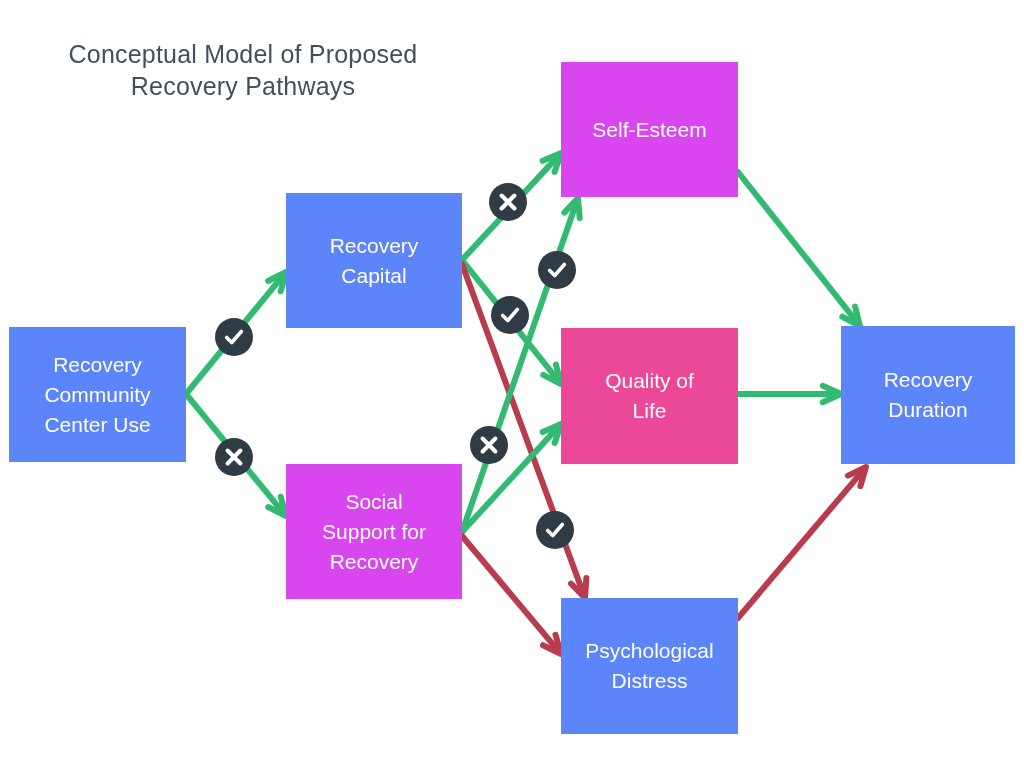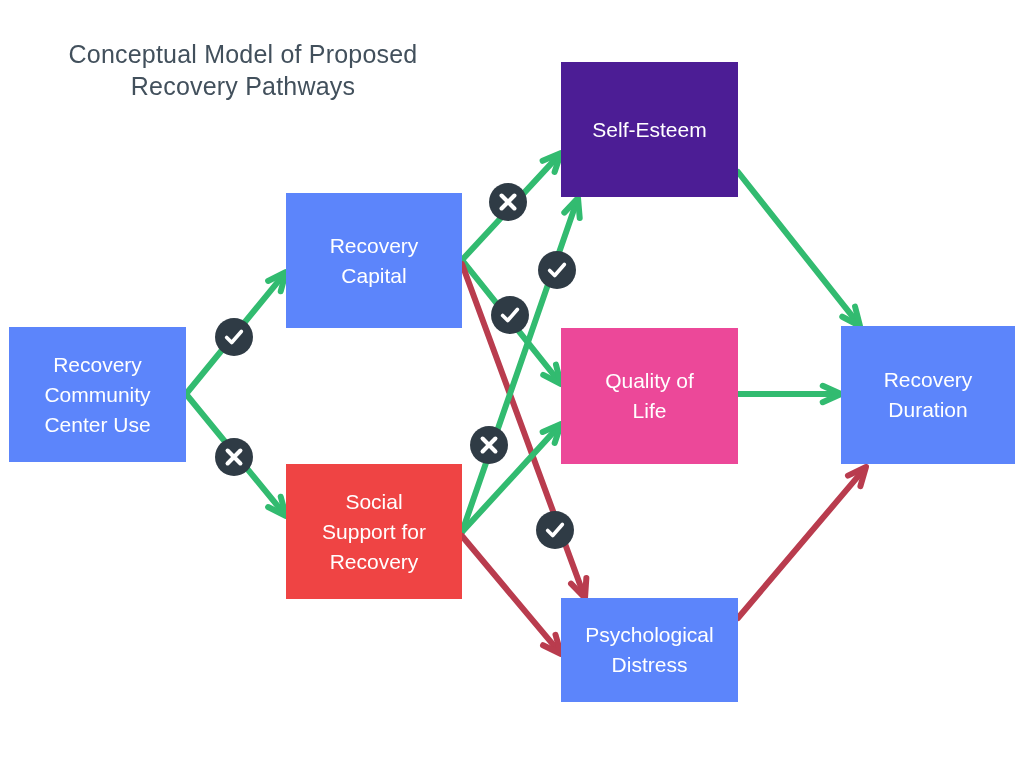--- a/index.html
+++ b/index.html
@@ -121,27 +121,27 @@
         <path d="M 860.412428070596 474.2036204902548 L 866 455 L 847.9706595738087 463.65695580423653" stroke="#b93c4e" stroke-width="6" fill="none" stroke-linecap="round" stroke-linejoin="round"></path>
       </g>
     </svg>
 
   <div id="node-layer">
       <div class="node" style="left: 9px; top: 315px; width: 177px; height: 135px; background: rgb(92, 133, 251); color: rgb(255, 255, 255);"><span>Recovery
 Community
 Center Use</span></div>
       <div class="node" style="left: 286px; top: 181px; width: 176px; height: 135px; background: rgb(92, 133, 251); color: rgb(255, 255, 255);"><span>Recovery
 Capital</span></div>
-      <div class="node" style="left: 286px; top: 452px; width: 176px; height: 135px; background: #ef4444; color: rgb(255, 255, 255);"><span>Social
+      <div class="node" style="left: 286px; top: 452px; width: 176px; height: 135px; background: #d946ef; color: rgb(255, 255, 255);"><span>Social
 Support for
 Recovery</span></div>
-      <div class="node" style="left: 561px; top: 50px; width: 177px; height: 135px; background: #4c1d95; color: rgb(255, 255, 255);"><span>Self-Esteem</span></div>
+      <div class="node" style="left: 561px; top: 50px; width: 177px; height: 135px; background: #d946ef; color: rgb(255, 255, 255);"><span>Self-Esteem</span></div>
       <div class="node" style="left: 561px; top: 316px; width: 177px; height: 136px; background: #ec4899; color: rgb(255, 255, 255);"><span>Quality of
 Life</span></div>
-      <div class="node" style="left: 561px; top: 586px; width: 177px; height: 104px; background: rgb(92, 133, 251); color: rgb(255, 255, 255);"><span>Psychological
+      <div class="node" style="left: 561px; top: 586px; width: 177px; height: 136px; background: rgb(92, 133, 251); color: rgb(255, 255, 255);"><span>Psychological
 Distress</span></div>
       <div class="node" style="left: 841px; top: 314px; width: 174px; height: 138px; background: rgb(92, 133, 251); color: rgb(255, 255, 255);"><span>Recovery
 Duration</span></div>
     </div>
   <div id="badge-layer">
       <div class="badge" style="left: 215px; top: 306px; background: rgb(47, 59, 69);">
         <svg width="22" height="22" viewBox="0 0 24 24">
           <path d="M4 12.5 L9.5 18 L20 6" stroke="#ffffff" stroke-width="4" fill="none" stroke-linecap="round" stroke-linejoin="round"></path>
         </svg>
       </div>

